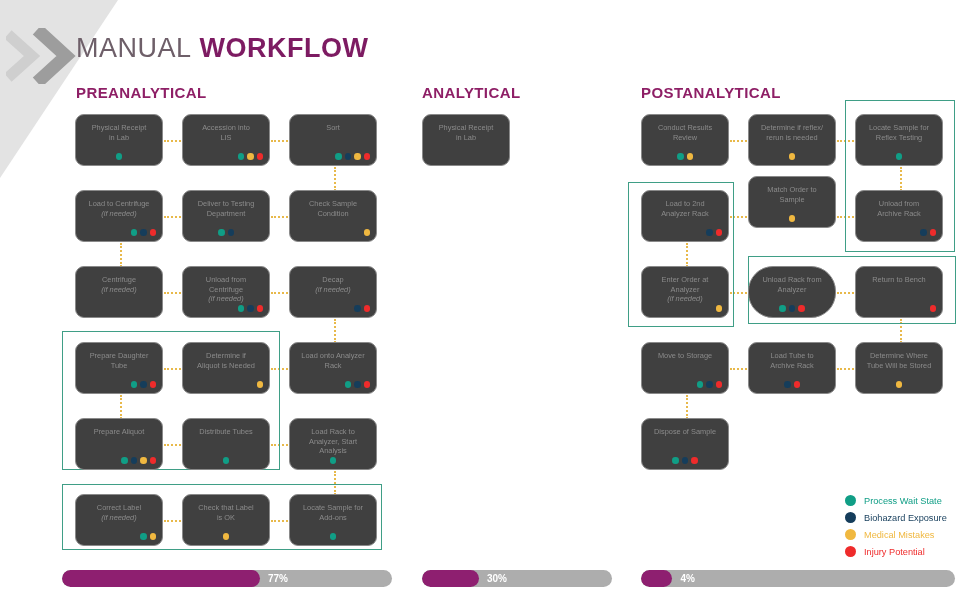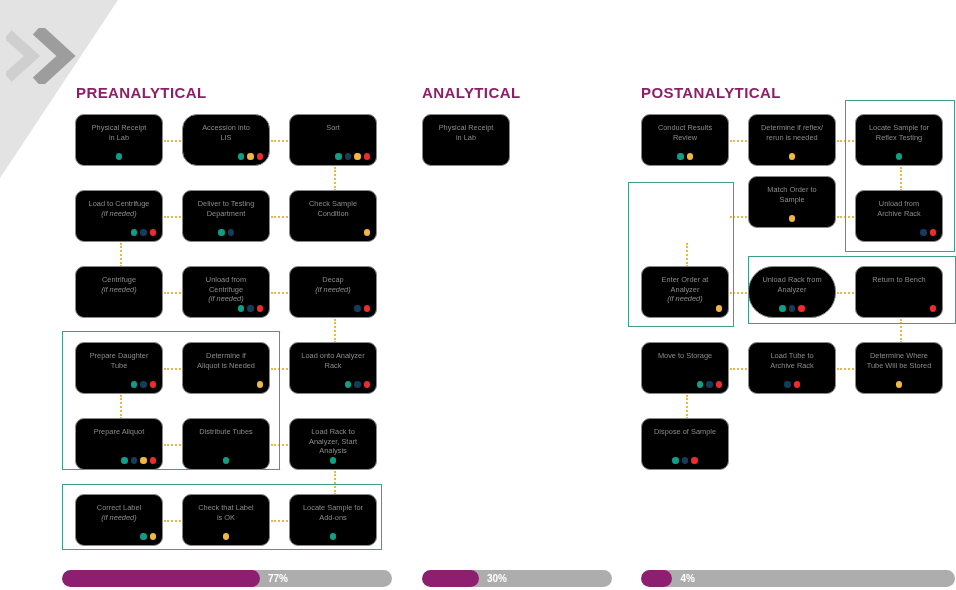--- a/index.html
+++ b/index.html
@@ -32,21 +32,21 @@
   .phase-title{
     position:absolute;font-size:15px;font-weight:bold;
     color:#8e1f66;letter-spacing:.4px;white-space:nowrap;z-index:3;
   }
 
   
   .box{
     position:absolute;box-sizing:border-box;
     width:88px;height:52px;
     border:1.4px solid #8a8a8a;border-radius:9px;
-    background:#000000;z-index:4;
+    background:#404040;z-index:4;
   }
   .box .label{
     position:absolute;left:3px;right:3px;top:8px;
     text-align:center;font-size:7.4px;line-height:9.6px;
     color:#8b8b8b;
   }
   .box .label .it{font-style:italic;display:block;}
   .box .dots{
     position:absolute;left:0;right:6px;bottom:5px;
     display:flex;justify-content:flex-end;align-items:center;gap:3px;
@@ -95,20 +95,24 @@
 <div id="stage">
 
   <div class="corner-wedge"></div>
   <div class="chev" style="left:6px;top:28px;">
     <svg width="78" height="56" viewBox="0 0 78 56">
       <polyline points="6,10 26,28 6,46" fill="none" stroke="#cfcfcf" stroke-width="11" stroke-linecap="square" stroke-linejoin="miter"></polyline>
       <polyline points="36,6 60,28 36,50" fill="none" stroke="#9d9d9d" stroke-width="13" stroke-linecap="square" stroke-linejoin="miter"></polyline>
     </svg>
   </div>
 
+  <div class="main-title">
+    <span class="thin">MANUAL</span>
+    <span class="bold">WORKFLOW</span>
+  </div>
 
   <div class="phase-title" style="left:76px;top:84px;">PREANALYTICAL</div>
   <div class="phase-title" style="left:422px;top:84px;">ANALYTICAL</div>
   <div class="phase-title" style="left:641px;top:84px;">POSTANALYTICAL</div>
 
   <div class="group-rect" style="left:62px;top:331px;width:218px;height:139px;"></div>
   <div class="group-rect" style="left:62px;top:484px;width:320px;height:66px;"></div>
   <div class="group-rect" style="left:845px;top:100px;width:110px;height:152px;"></div>
   <div class="group-rect" style="left:628px;top:182px;width:106px;height:145px;"></div>
   <div class="group-rect" style="left:748px;top:256px;width:208px;height:68px;"></div>
@@ -137,41 +141,59 @@
   <div class="conn-h" style="left:730px;top:216px;width:20px;"></div>
   <div class="conn-h" style="left:837px;top:216px;width:20px;"></div>
   <div class="conn-v" style="left:686px;top:243px;height:24px;"></div>
   <div class="conn-h" style="left:730px;top:292px;width:20px;"></div>
   <div class="conn-h" style="left:837px;top:292px;width:20px;"></div>
   <div class="conn-v" style="left:900px;top:319px;height:24px;"></div>
   <div class="conn-h" style="left:730px;top:368px;width:20px;"></div>
   <div class="conn-h" style="left:837px;top:368px;width:20px;"></div>
   <div class="conn-v" style="left:686px;top:395px;height:24px;"></div>
 
+  <div class="legend" style="left:845px;top:492px;">
+      <div class="legend-row">
+        <span class="legend-dot" style="background: rgb(16, 158, 134);"></span>
+        <span class="legend-label" style="color: rgb(16, 158, 134);">Process Wait State</span>
+      </div>
+      <div class="legend-row">
+        <span class="legend-dot" style="background: rgb(21, 61, 91);"></span>
+        <span class="legend-label" style="color: rgb(21, 61, 91);">Biohazard Exposure</span>
+      </div>
+      <div class="legend-row">
+        <span class="legend-dot" style="background: rgb(240, 184, 64);"></span>
+        <span class="legend-label" style="color: rgb(240, 184, 64);">Medical Mistakes</span>
+      </div>
+      <div class="legend-row">
+        <span class="legend-dot" style="background: rgb(239, 43, 43);"></span>
+        <span class="legend-label" style="color: rgb(239, 43, 43);">Injury Potential</span>
+      </div>
+    </div>
 
   <div class="pbar" style="left:62px;top:570px;width:330px;">
     <div class="pbar-fill" style="width:60%;"></div>
     <div class="pbar-text" style="left:calc(60% + 8px);">77%</div>
   </div>
   <div class="pbar" style="left:422px;top:570px;width:190px;">
     <div class="pbar-fill" style="width:30%;"></div>
     <div class="pbar-text" style="left:calc(30% + 8px);">30%</div>
   </div>
   <div class="pbar" style="left:641px;top:570px;width:314px;">
     <div class="pbar-fill" style="width:10%;"></div>
     <div class="pbar-text" style="left:calc(10% + 8px);">4%</div>
   </div>
 
 <div class="box centered" style="left: 75px; top: 114px;">
       <div class="label">Physical Receipt<br>in Lab</div>
       <div class="dots">
         <span class="dot" style="background: rgb(16, 158, 134);"></span>
       </div>
     </div>
-    <div class="box" style="left: 182px; top: 114px; border-radius: 15px;">
+    <div class="box" style="left: 182px; top: 114px;">
       <div class="label">Accession into<br>LIS</div>
       <div class="dots">
         <span class="dot" style="background: rgb(16, 158, 134);"></span>
         <span class="dot" style="background: rgb(240, 184, 64);"></span>
         <span class="dot" style="background: rgb(239, 43, 43);"></span>
       </div>
     </div>
     <div class="box" style="left: 289px; top: 114px;">
       <div class="label">Sort</div>
       <div class="dots">
@@ -299,20 +321,27 @@
       <div class="dots">
         <span class="dot" style="background: rgb(240, 184, 64);"></span>
       </div>
     </div>
     <div class="box centered" style="left: 855px; top: 114px;">
       <div class="label">Locate Sample for<br>Reflex Testing</div>
       <div class="dots">
         <span class="dot" style="background: rgb(16, 158, 134);"></span>
       </div>
     </div>
+    <div class="box" style="left: 641px; top: 190px;">
+      <div class="label">Load to 2nd<br>Analyzer Rack</div>
+      <div class="dots">
+        <span class="dot" style="background: rgb(21, 61, 91);"></span>
+        <span class="dot" style="background: rgb(239, 43, 43);"></span>
+      </div>
+    </div>
     <div class="box centered" style="left: 748px; top: 176px;">
       <div class="label">Match Order to<br>Sample</div>
       <div class="dots">
         <span class="dot" style="background: rgb(240, 184, 64);"></span>
       </div>
     </div>
     <div class="box" style="left: 855px; top: 190px;">
       <div class="label">Unload from<br>Archive Rack</div>
       <div class="dots">
         <span class="dot" style="background: rgb(21, 61, 91);"></span>

